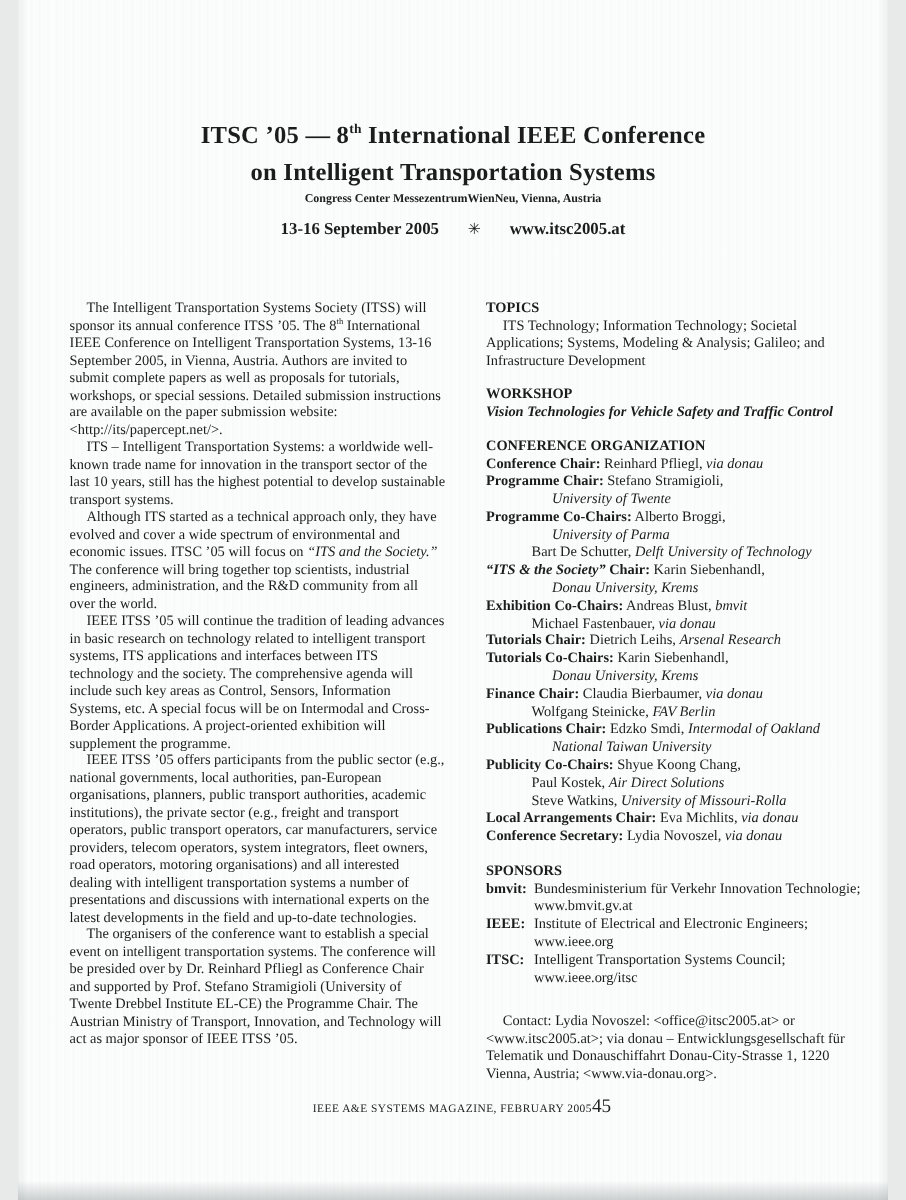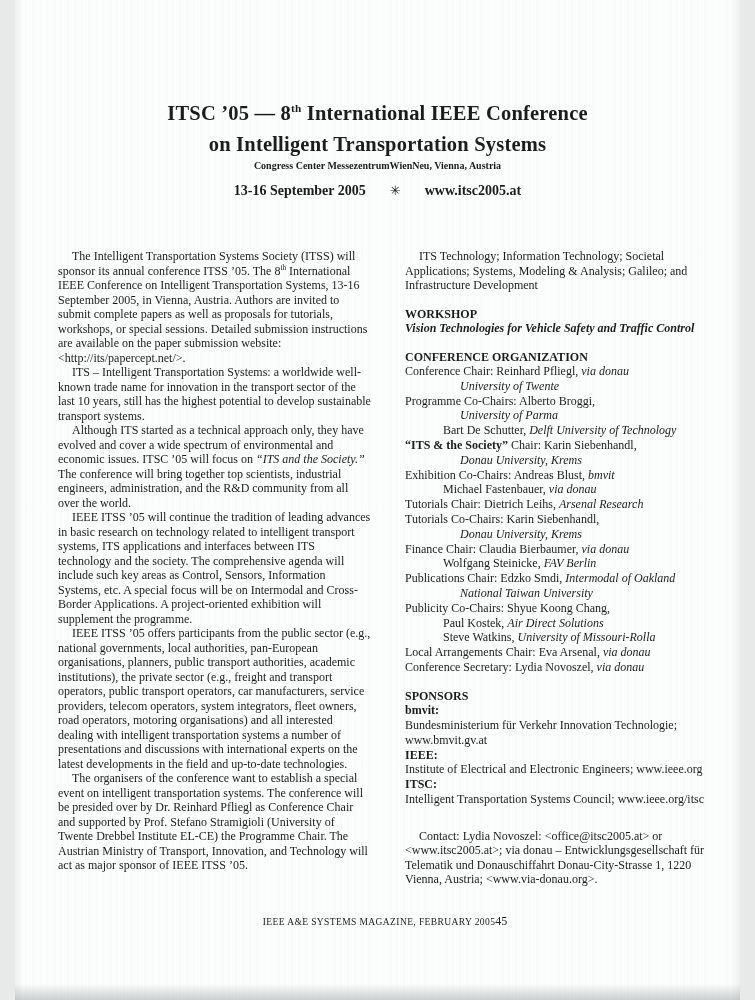--- a/index.html
+++ b/index.html
@@ -23,43 +23,43 @@
   .date-line  { margin-top:12px; font-size:14px; font-weight:bold; }
   .date-line .sep { display:inline-block; margin:0 24px; font-weight:normal; font-size:13px; }
 
   .columns { position:absolute; top:249px; left:43px; display:flex; gap:34px; }
   .col { width:313px; font-size:12px; line-height:14.5px; }
 
   .para { margin:0; text-indent:14px; text-align:left; }
   .para sup { font-size:0.6em; line-height:0; }
 
   .seg-i  { font-style:italic; }
-  .seg-b  { font-weight:normal; }
-  .seg-bi { font-weight:bold; }
+  .seg-b  { font-weight:bold; }
+  .seg-bi { font-weight:bold; font-style:italic; }
 
   .section { margin:0; }
   .section + .section { margin-top:14px; }
   .section-heading { font-weight:bold; }
   .topics-text { text-indent:14px; }
   .workshop-title { font-weight:bold; font-style:italic; }
 
   .org-line { line-height:14.8px; }
   .org-line.indent-1 { padding-left:38px; }
   .org-line.indent-2 { padding-left:55px; }
 
-  .sponsor-row { display:flex; line-height:14.8px;flex-direction:column; }
+  .sponsor-row { display:flex; line-height:14.8px; }
   .sponsor-label { font-weight:bold; width:40px; flex-shrink:0; }
   .sponsor-text { flex:1; }
 
   .contact-para { margin-top:22px; text-indent:14px; }
 
   .footer { position:absolute; top:914px; left:63px; right:48px;
             display:flex; justify-content:center; align-items:baseline;
             font-size:9.5px; letter-spacing:0.4px; color:#222; }
-  .footer .page-num { font-size:12px; letter-spacing:0; }
+  .footer .page-num { font-size:16px; letter-spacing:0; }
 
   .bottom-shade { position:absolute; left:0; right:0; bottom:0; height:16px;
     background:linear-gradient(to bottom, rgba(130,140,140,0) 0%, rgba(115,125,125,0.35) 100%); }
   .edge-shade-left  { position:absolute; top:0; bottom:0; left:0;  width:8px;
     background:linear-gradient(to right, rgba(120,130,130,0.10), rgba(120,130,130,0)); }
   .edge-shade-right { position:absolute; top:0; bottom:0; right:0; width:8px;
     background:linear-gradient(to left, rgba(120,130,130,0.10), rgba(120,130,130,0)); }
 </style>
 </head>
 <body>
@@ -80,51 +80,53 @@
         <p class="para"><span>ITS – Intelligent Transportation Systems: a worldwide well-known trade name for innovation in the transport sector of the last 10 years, still has the highest potential to develop sustainable transport systems.</span></p>
         <p class="para"><span>Although ITS started as a technical approach only, they have evolved and cover a wide spectrum of environmental and economic issues. ITSC ’05 will focus on </span><span class="seg-i">“ITS and the Society.”</span><span> The conference will bring together top scientists, industrial engineers, administration, and the R&amp;D community from all over the world.</span></p>
         <p class="para"><span>IEEE ITSS ’05 will continue the tradition of leading advances in basic research on technology related to intelligent transport systems, ITS applications and interfaces between ITS technology and the society. The comprehensive agenda will include such key areas as Control, Sensors, Information Systems, etc. A special focus will be on Intermodal and Cross-Border Applications. A project-oriented exhibition will supplement the programme.</span></p>
         <p class="para"><span>IEEE ITSS ’05 offers participants from the public sector (e.g., national governments, local authorities, pan-European organisations, planners, public transport authorities, academic institutions), the private sector (e.g., freight and transport operators, public transport operators, car manufacturers, service providers, telecom operators, system integrators, fleet owners, road operators, motoring organisations) and all interested dealing with intelligent transportation systems a number of presentations and discussions with international experts on the latest developments in the field and up-to-date technologies.</span></p>
         <p class="para"><span>The organisers of the conference want to establish a special event on intelligent transportation systems. The conference will be presided over by Dr. Reinhard Pfliegl as Conference Chair and supported by Prof. Stefano Stramigioli (University of Twente Drebbel Institute EL-CE) the Programme Chair. The Austrian Ministry of Transport, Innovation, and Technology will act as major sponsor of IEEE ITSS ’05.</span></p>
       </div>
 
     <div class="col">
 
       <div class="section">
+        <div class="section-heading">TOPICS</div>
         <div class="topics-text">ITS Technology; Information Technology; Societal Applications; Systems, Modeling &amp; Analysis; Galileo; and Infrastructure Development</div>
       </div>
 
       <div class="section">
         <div class="section-heading">WORKSHOP</div>
         <div class="workshop-title">Vision Technologies for Vehicle Safety and Traffic Control</div>
       </div>
 
       <div class="section">
         <div class="section-heading">CONFERENCE ORGANIZATION</div>
         <div id="org-lines">
             <div class="org-line"><span class="seg-b">Conference Chair:</span><span> Reinhard Pfliegl, </span><span class="seg-i">via donau</span></div>
+            <div class="org-line"><span class="seg-b">Programme Chair:</span><span> Stefano Stramigioli,</span></div>
             <div class="org-line indent-2"><span class="seg-i">University of Twente</span></div>
             <div class="org-line"><span class="seg-b">Programme Co-Chairs:</span><span> Alberto Broggi,</span></div>
             <div class="org-line indent-2"><span class="seg-i">University of Parma</span></div>
             <div class="org-line indent-1"><span>Bart De Schutter, </span><span class="seg-i">Delft University of Technology</span></div>
             <div class="org-line"><span class="seg-bi">“ITS &amp; the Society”</span><span class="seg-b"> Chair:</span><span> Karin Siebenhandl,</span></div>
             <div class="org-line indent-2"><span class="seg-i">Donau University, Krems</span></div>
             <div class="org-line"><span class="seg-b">Exhibition Co-Chairs:</span><span> Andreas Blust, </span><span class="seg-i">bmvit</span></div>
             <div class="org-line indent-1"><span>Michael Fastenbauer, </span><span class="seg-i">via donau</span></div>
             <div class="org-line"><span class="seg-b">Tutorials Chair:</span><span> Dietrich Leihs, </span><span class="seg-i">Arsenal Research</span></div>
             <div class="org-line"><span class="seg-b">Tutorials Co-Chairs:</span><span> Karin Siebenhandl,</span></div>
             <div class="org-line indent-2"><span class="seg-i">Donau University, Krems</span></div>
             <div class="org-line"><span class="seg-b">Finance Chair:</span><span> Claudia Bierbaumer, </span><span class="seg-i">via donau</span></div>
             <div class="org-line indent-1"><span>Wolfgang Steinicke, </span><span class="seg-i">FAV Berlin</span></div>
             <div class="org-line"><span class="seg-b">Publications Chair:</span><span> Edzko Smdi, </span><span class="seg-i">Intermodal of Oakland</span></div>
             <div class="org-line indent-2"><span class="seg-i">National Taiwan University</span></div>
             <div class="org-line"><span class="seg-b">Publicity Co-Chairs:</span><span> Shyue Koong Chang,</span></div>
             <div class="org-line indent-1"><span>Paul Kostek, </span><span class="seg-i">Air Direct Solutions</span></div>
             <div class="org-line indent-1"><span>Steve Watkins, </span><span class="seg-i">University of Missouri-Rolla</span></div>
-            <div class="org-line"><span class="seg-b">Local Arrangements Chair:</span><span> Eva Arsenal, </span><span class="seg-i">via donau</span></div>
+            <div class="org-line"><span class="seg-b">Local Arrangements Chair:</span><span> Eva Michlits, </span><span class="seg-i">via donau</span></div>
             <div class="org-line"><span class="seg-b">Conference Secretary:</span><span> Lydia Novoszel, </span><span class="seg-i">via donau</span></div>
           </div>
       </div>
 
       <div class="section">
         <div class="section-heading">SPONSORS</div>
         <div id="sponsor-list">
             <div class="sponsor-row">
               <span class="sponsor-label">bmvit:</span>
               <span class="sponsor-text">Bundesministerium für Verkehr Innovation Technologie; www.bmvit.gv.at</span>

